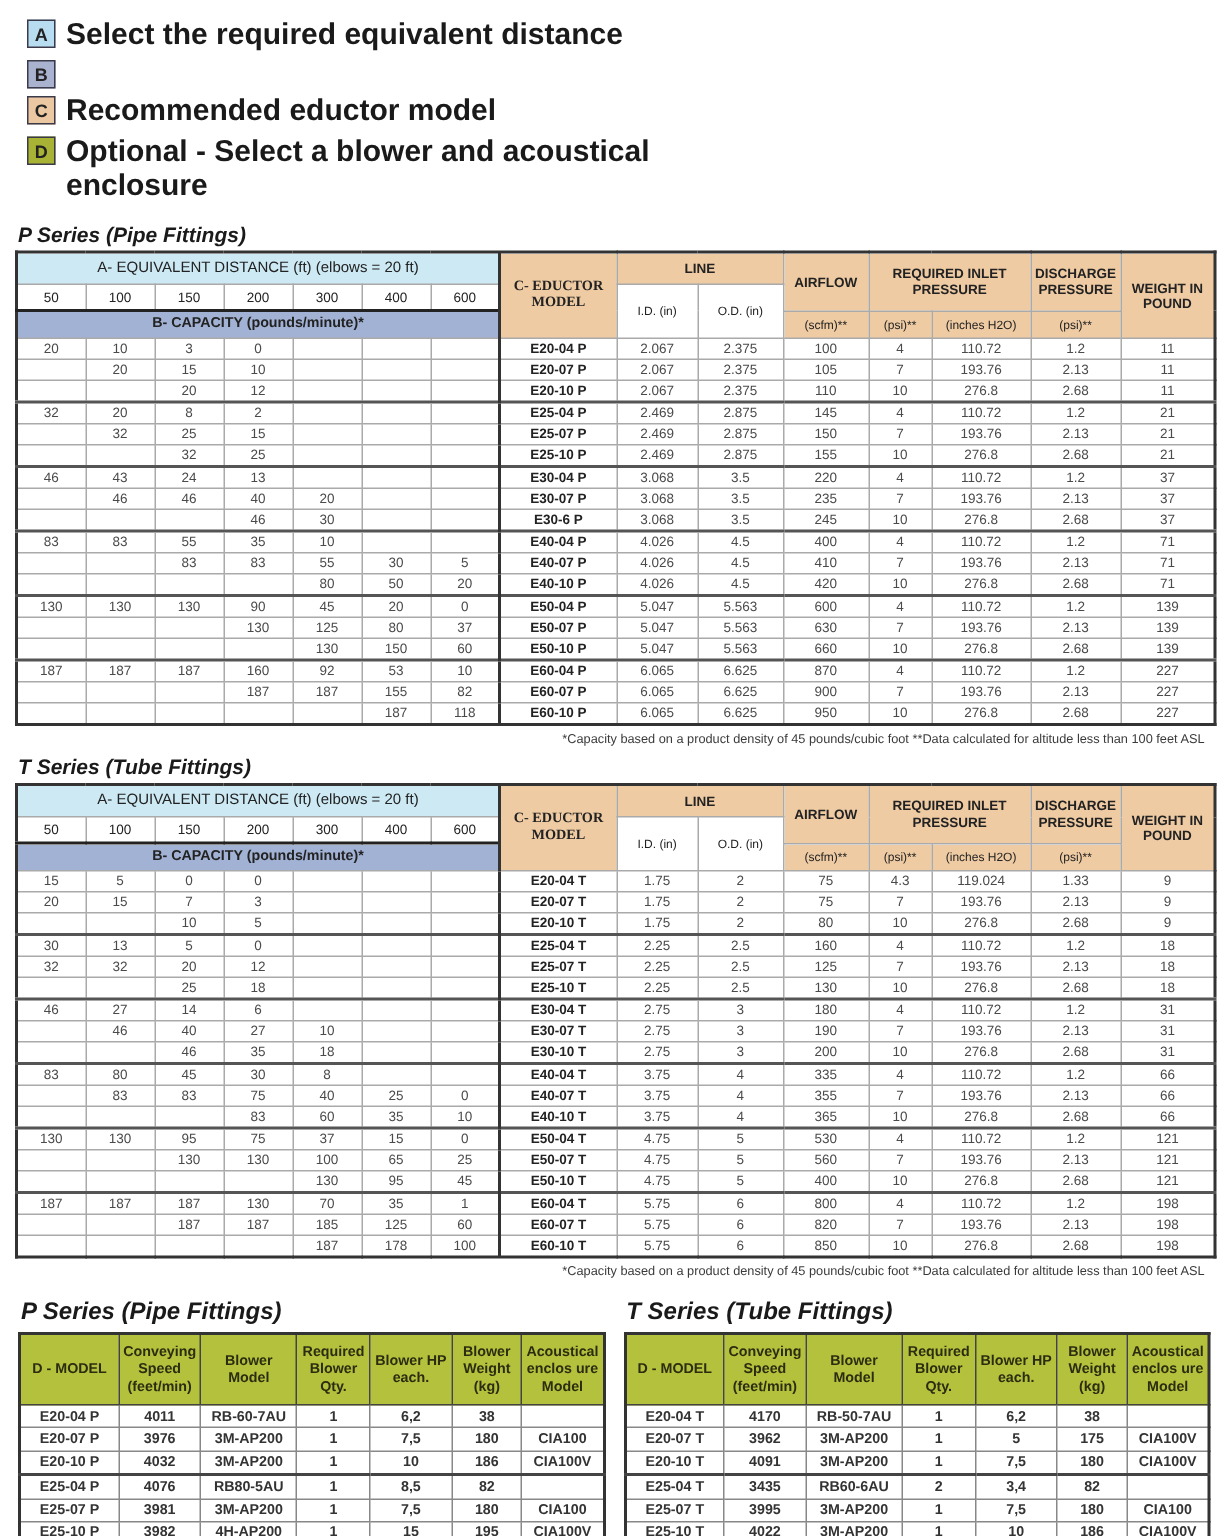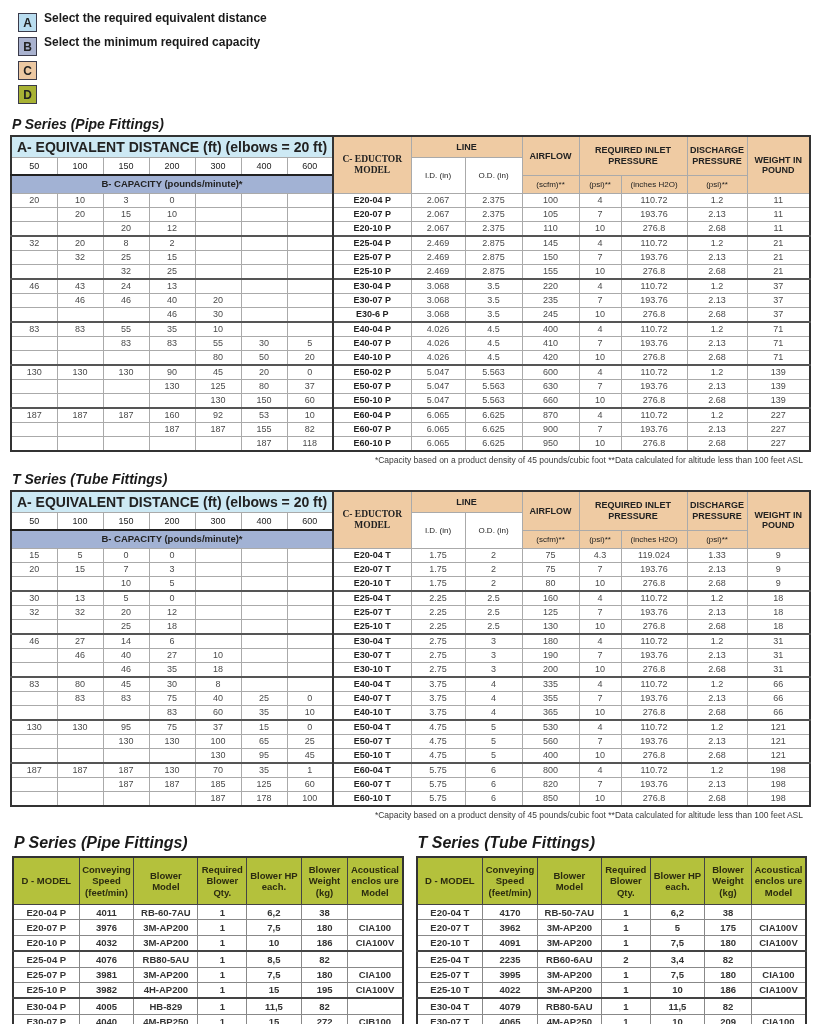--- a/index.html
+++ b/index.html
@@ -15,34 +15,34 @@
   .legend-row { display:flex; align-items:flex-start; gap:7px; margin-bottom:4px; }
   .legend-box {
     width:17px; height:17px; flex:0 0 17px; border:1.5px solid #3a3a4a;
     display:flex; align-items:center; justify-content:center;
     font-size:12px; font-weight:bold; color:#222; margin-top:1px;
   }
   .legend-box-a { background:var(--legend_a_bg); }
   .legend-box-b { background:var(--legend_b_bg); }
   .legend-box-c { background:var(--legend_c_bg); }
   .legend-box-d { background:var(--legend_d_bg); }
-  .legend-label { font-size:12px; font-weight:bold; line-height:1.15; max-width:430px; }
+  .legend-label { font-size:20px; font-weight:bold; line-height:1.15; max-width:430px; }
 
   
   .series-title { font-weight:bold; font-style:italic; font-size:14px; margin:6px 0 3px 2px; }
   .series-title.big { font-size:16px; margin:10px 0 4px 2px; }
 
   
   .spec-table {
     border-collapse:collapse; table-layout:fixed; width:799px;
     font-size:9px; line-height:1.15; border:2px solid #333;
   }
   .spec-table th, .spec-table td { border:1px solid #aaa; padding:1px 2px; text-align:center; overflow:hidden; }
   .spec-table thead th { color:#222; }
-  .h-dist  { background:var(--distance_header_bg); font-size:14px; font-weight:bold; height:18px; }
+  .h-dist  { background:var(--distance_header_bg); font-size:10px; font-weight:normal; height:18px; }
   .h-cap   { background:var(--capacity_header_bg); font-size:9.5px; font-weight:bold; border-top:2px solid #222 !important; height:15px; }
   .h-tan   { background:var(--eductor_header_bg); font-size:9px; font-weight:bold; }
   .h-tan.sub { font-weight:normal; font-size:8px; }
   .dist-vals th { background:#fff; font-weight:normal; color:#555; font-size:9px; height:14px; }
   .h-model { border-left:2px solid #333 !important; font-size:9.5px;font-family:Liberation Serif, serif; }
   .spec-table tbody td { color:#4a4a4a; height:11px; }
   .spec-table tbody td:nth-child(8) { font-weight:bold; color:#222; border-left:2px solid #333; }
   .spec-table tr.group-start td { border-top:2px solid #555; }
 
   .footnote {
@@ -68,27 +68,28 @@
 
 <div class="page">
 
   <div class="legend">
     <div class="legend-row">
       <span class="legend-box legend-box-a">A</span>
       <span class="legend-label">Select the required equivalent distance</span>
     </div>
     <div class="legend-row">
       <span class="legend-box legend-box-b">B</span>
-      <span class="legend-label">Select the minimum required capacity</span>
     </div>
     <div class="legend-row">
       <span class="legend-box legend-box-c">C</span>
+      <span class="legend-label">Recommended eductor model</span>
     </div>
     <div class="legend-row">
       <span class="legend-box legend-box-d">D</span>
+      <span class="legend-label">Optional - Select a blower and acoustical enclosure</span>
     </div>
   </div>
 
   <div class="series-title">P Series (Pipe Fittings)</div>
   <table class="spec-table">
     <colgroup>
       <col style="width:46px">
         <col style="width:46px">
         <col style="width:46px">
         <col style="width:46px">
@@ -339,21 +340,21 @@
           <td>71</td>
         </tr>
         <tr class="group-start">
           <td>130</td>
           <td>130</td>
           <td>130</td>
           <td>90</td>
           <td>45</td>
           <td>20</td>
           <td>0</td>
-          <td>E50-02 P</td>
+          <td>E50-04 P</td>
           <td>5.047</td>
           <td>5.563</td>
           <td>600</td>
           <td>4</td>
           <td>110.72</td>
           <td>1.2</td>
           <td>139</td>
         </tr>
         <tr>
           <td></td>
@@ -949,21 +950,21 @@
               <td>E20-10 T</td>
               <td>4091</td>
               <td>3M-AP200</td>
               <td>1</td>
               <td>7,5</td>
               <td>180</td>
               <td>CIA100V</td>
             </tr>
             <tr class="group-start">
               <td>E25-04 T</td>
-              <td>2235</td>
+              <td>3435</td>
               <td>RB60-6AU</td>
               <td>2</td>
               <td>3,4</td>
               <td>82</td>
               <td></td>
             </tr>
             <tr>
               <td>E25-07 T</td>
               <td>3995</td>
               <td>3M-AP200</td>

